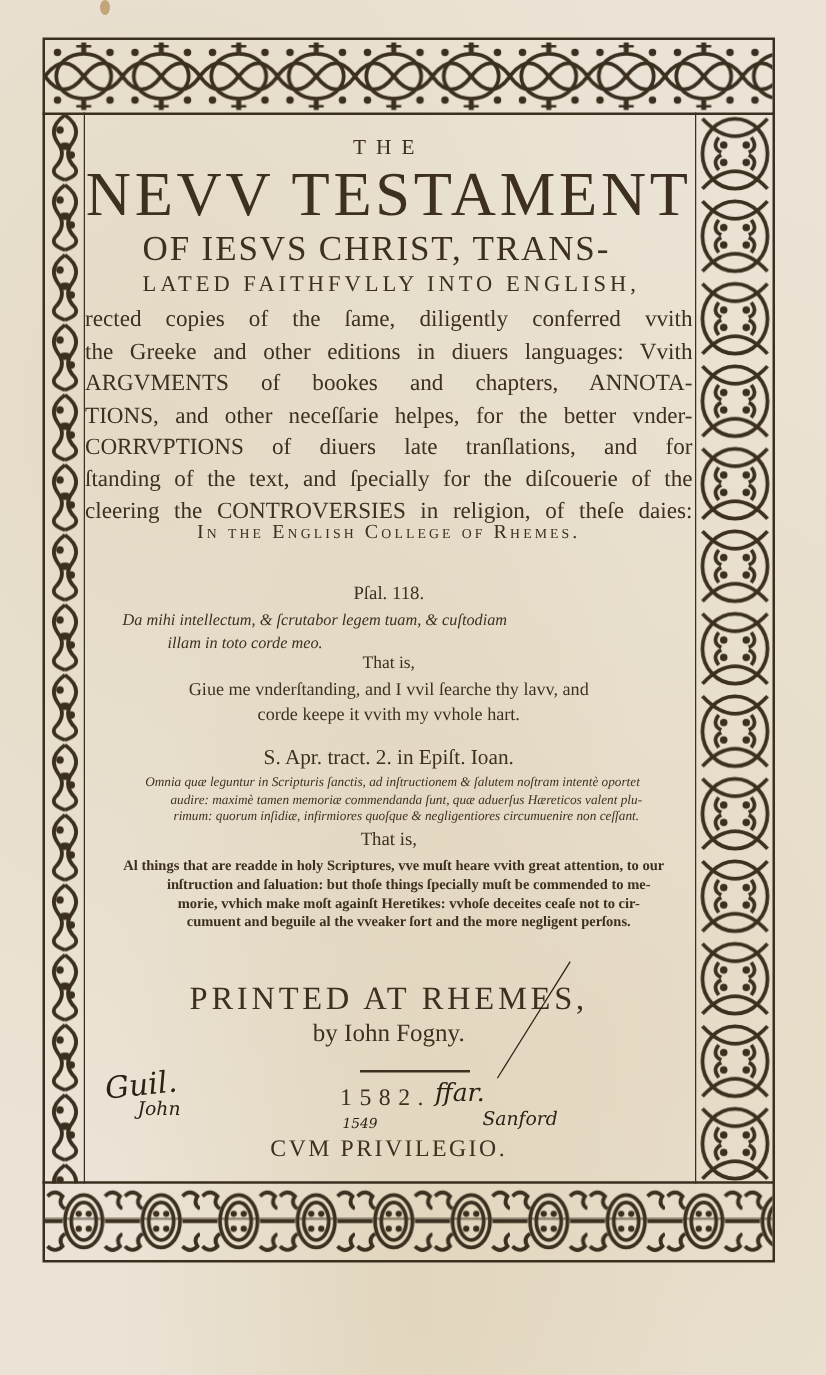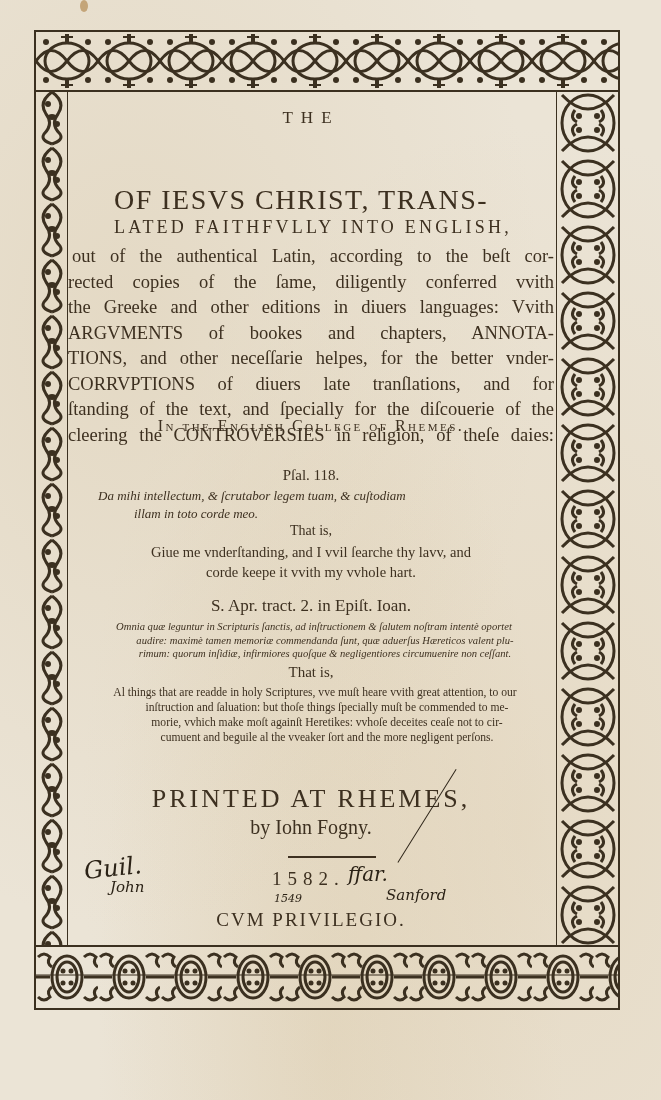--- a/index.html
+++ b/index.html
@@ -41,21 +41,21 @@
   .latin1b { position:absolute; top:414px; left:66px; font-style:italic; font-size:13px; white-space:nowrap; }
   .thatis1 { position:absolute; top:431px; left:0; width:100%; font-size:14px; }
   .eng1 { position:absolute; top:452px; left:0; width:100%; font-size:14.5px; }
   .eng1b { position:absolute; top:472px; left:0; width:100%; font-size:14.5px; }
 
   .aug { position:absolute; top:504px; left:0; width:100%; font-size:17px; }
   .omnia { position:absolute; top:528px; left:4px; width:484px; font-style:italic; font-size:10.6px; line-height:13.6px; }
   .omnia .l { display:block; white-space:nowrap; }
   .omnia .ind { padding-left:22px; }
   .thatis2 { position:absolute; top:572px; left:0; width:100%; font-size:15px; }
-  .al { position:absolute; top:593px; left:4px; width:486px; font-size:11.6px; line-height:15px; }
+  .al { position:absolute; top:593px; left:4px; width:486px; font-size:11.6px; line-height:15px;font-weight:bold; }
   .al .l { display:block; white-space:nowrap; }
   .al .ind { padding-left:24px; }
 
   .printed { position:absolute; top:692px; left:0; width:100%; font-size:26px; letter-spacing:3px; }
   .by { position:absolute; top:724px; left:0; width:100%; font-size:20px; }
   .rule { position:absolute; top:764px; left:220px; width:88px; height:2px; background:#3d3020; }
   .year { position:absolute; top:776px; left:204px; font-size:19px; letter-spacing:6px; }
   .cum { position:absolute; top:817px; left:0; width:100%; font-size:19px; letter-spacing:2px; }
 
   .hand { position:absolute; font-family:"DejaVu Serif", serif; font-style:italic; color:#2b2216; }
@@ -164,25 +164,25 @@
           </g>
         </pattern>
       </defs>
       <rect width="586" height="63" fill="url(#pbot)"></rect>
     </svg>
   </div>
 </div>
 
 <div class="content">
   <div class="the">THE</div>
+  <div class="title">NEVV TESTAMENT</div>
   <div class="sub1">OF IESVS CHRIST, TRANS-</div>
   <div class="sub2">LATED FAITHFVLLY INTO ENGLISH,</div>
 
   <div class="desc">
-    <span class="line first">out of the authentical Latin, according to the beſt cor-</span>
     <span class="line">rected copies of the ſame, diligently conferred vvith</span>
     <span class="line">the Greeke and other editions in diuers languages: Vvith</span>
     <span class="line">ARGVMENTS of bookes and chapters, ANNOTA-</span>
     <span class="line">TIONS, and other neceſſarie helpes, for the better vnder-</span>
     <span class="line">CORRVPTIONS of diuers late tranſlations, and for</span>
     <span class="line">ſtanding of the text, and ſpecially for the diſcouerie of the</span>
     <span class="line">cleering the CONTROVERSIES in religion, of theſe daies:</span>
   </div>
 
   <div class="college">In the English College of Rhemes.</div>

